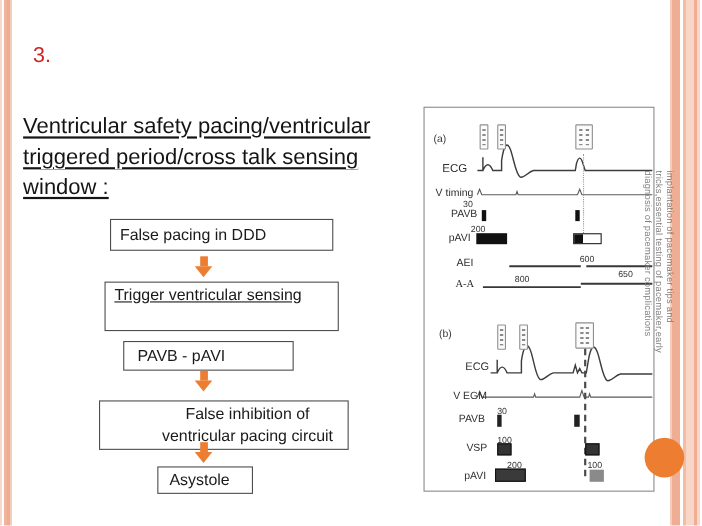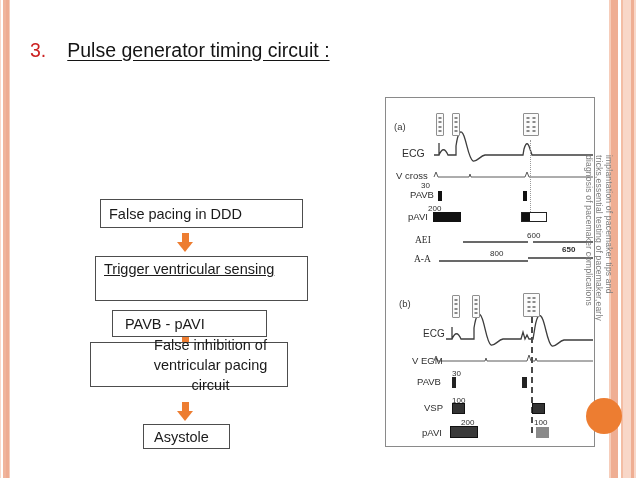--- a/index.html
+++ b/index.html
@@ -73,37 +73,39 @@
 <body>
 
 <div class="slide">
 
   <div class="abs stripe-left"></div>
   <div class="abs stripe-right"></div>
   <div class="abs orange-circle"></div>
 
   <div class="abs title-row">
     <span class="title-num">3.</span>
-    <span class="title-text">Pulse generator timing circuit :</span>
   </div>
 
+  <div class="abs subtitle">Ventricular safety pacing/ventricular
+triggered period/cross talk sensing
+window :</div>
 
   <div>
     <div class="abs fc-box" style="left:100px;top:199px;width:203px;height:29px;">False pacing in DDD</div>
     <div class="abs fc-arrow" style="left:177px;top:233px;">
       <div class="shaft"></div>
       <div class="head"></div>
     </div>
     <div class="abs fc-box top-align" style="left:95px;top:256px;width:213px;height:45px;text-decoration:underline;">Trigger ventricular sensing</div>
     <div class="abs fc-box" style="left:112px;top:310px;width:155px;height:27px;padding-left:12px;text-align:right;">PAVB - pAVI</div>
     <div class="abs fc-arrow" style="left:177px;top:337px;">
       <div class="shaft"></div>
       <div class="head"></div>
     </div>
-    <div class="abs fc-box center" style="left:90px;top:342px;width:198px;height:45px;padding-left:43px;">False inhibition  of
+    <div class="abs fc-box center" style="left:90px;top:364px;width:227px;height:45px;padding-left:43px;">False inhibition  of
 ventricular pacing circuit</div>
     <div class="abs fc-arrow" style="left:177px;top:402px;">
       <div class="shaft"></div>
       <div class="head"></div>
     </div>
     <div class="abs fc-box" style="left:143px;top:424px;width:87px;height:25px;padding-left:10px;">Asystole</div>
   </div>
 
   <div class="abs figure">
 
@@ -122,40 +124,40 @@
       <path d="M48,263 L50,258 L52,263 L99,263 L100,260 L101,263 L141,263 L143,257 L145,263 L149,263 L150,260 L151,263 L207,263" fill="none" stroke="#5a5a5a" stroke-width="1"></path>
     </svg>
 
     <div class="tag" style="left:8px;top:23px;">(a)</div>
     <div class="mk" style="left:50px;top:15px;width:8px;height:23px;"></div>
     <div class="mk" style="left:66px;top:15px;width:8px;height:23px;"></div>
     <div class="mk wide" style="left:137px;top:15px;width:16px;height:23px;"></div>
     <div class="dash-a"></div>
 
     <div class="lbl" style="left:16px;top:50px;font-size:10.5px;">ECG</div>
-    <div class="lbl" style="left:10px;top:73px;">V cross</div>
+    <div class="lbl" style="left:10px;top:73px;">V timing</div>
 
     <div class="num" style="left:35px;top:83px;">30</div>
     <div class="lbl" style="left:24px;top:92px;">PAVB</div>
     <div class="bar" style="left:52px;top:93px;width:4px;height:10px;background:#111;"></div>
     <div class="bar" style="left:137px;top:93px;width:4px;height:10px;background:#111;"></div>
 
     <div class="num" style="left:42px;top:106px;">200</div>
     <div class="lbl" style="left:22px;top:114px;">pAVI</div>
     <div class="bar" style="left:47px;top:114px;width:28px;height:10px;background:#111;"></div>
     <div class="split-bar" style="left:135px;top:114px;width:26px;height:10px;">
       <div class="fill"></div>
     </div>
 
-    <div class="lbl" style="left:29px;top:137px;font-family:Liberation Serif, serif;">AEI</div>
+    <div class="lbl" style="left:29px;top:137px;">AEI</div>
     <div class="num" style="left:97px;top:133px;margin-left:44px;">600</div>
 
     <div class="lbl" style="left:28px;top:156px;font-family:Liberation Serif, serif;">A-A</div>
-    <div class="num" style="left:104px;top:151px;text-align:right;">800</div>
-    <div class="num" style="left:176px;top:147px;font-weight:bold;">650</div>
+    <div class="num" style="left:82px;top:151px;text-align:right;">800</div>
+    <div class="num" style="left:176px;top:147px;">650</div>
 
     <div class="tag" style="left:13px;top:200px;">(b)</div>
     <div class="mk" style="left:66px;top:197px;width:8px;height:23px;"></div>
     <div class="mk" style="left:86px;top:197px;width:8px;height:23px;"></div>
     <div class="mk wide" style="left:137px;top:195px;width:17px;height:24px;"></div>
     <div class="dash-b"></div>
 
     <div class="lbl" style="left:37px;top:231px;font-size:10px;">ECG</div>
     <div class="lbl" style="left:26px;top:258px;">V EGM</div>
 

